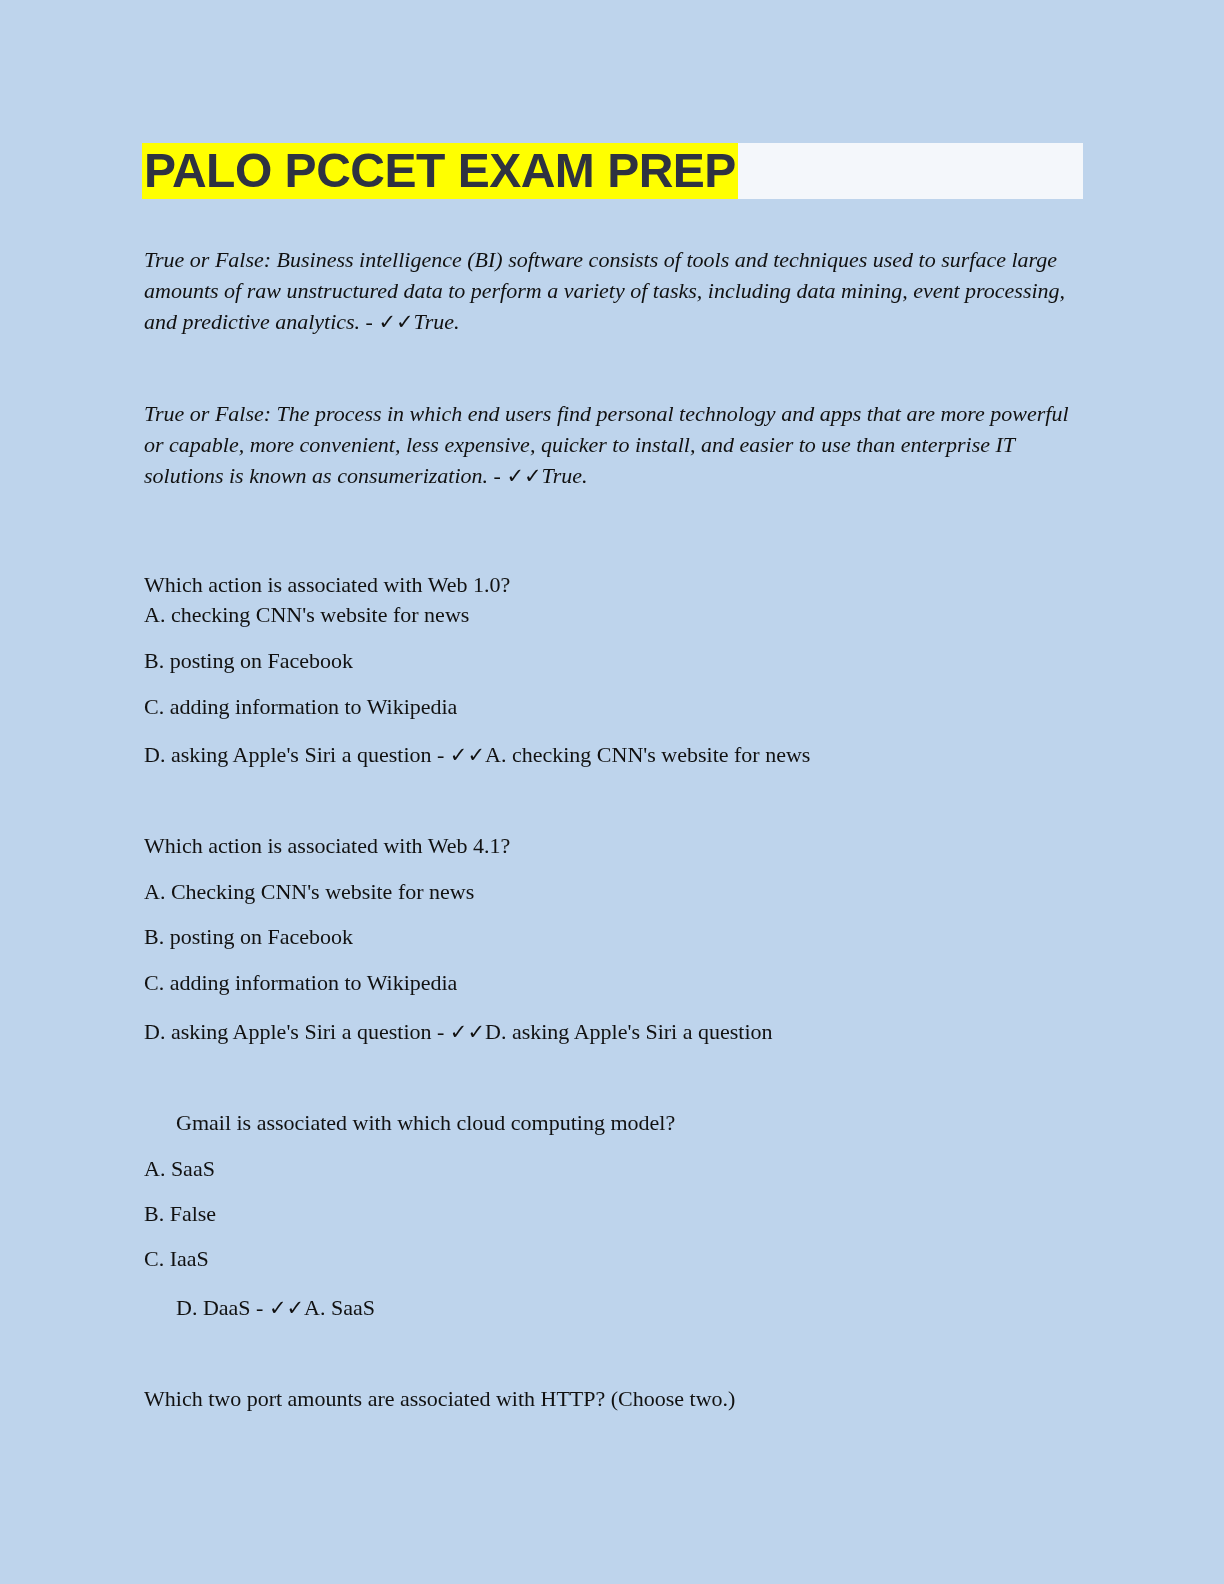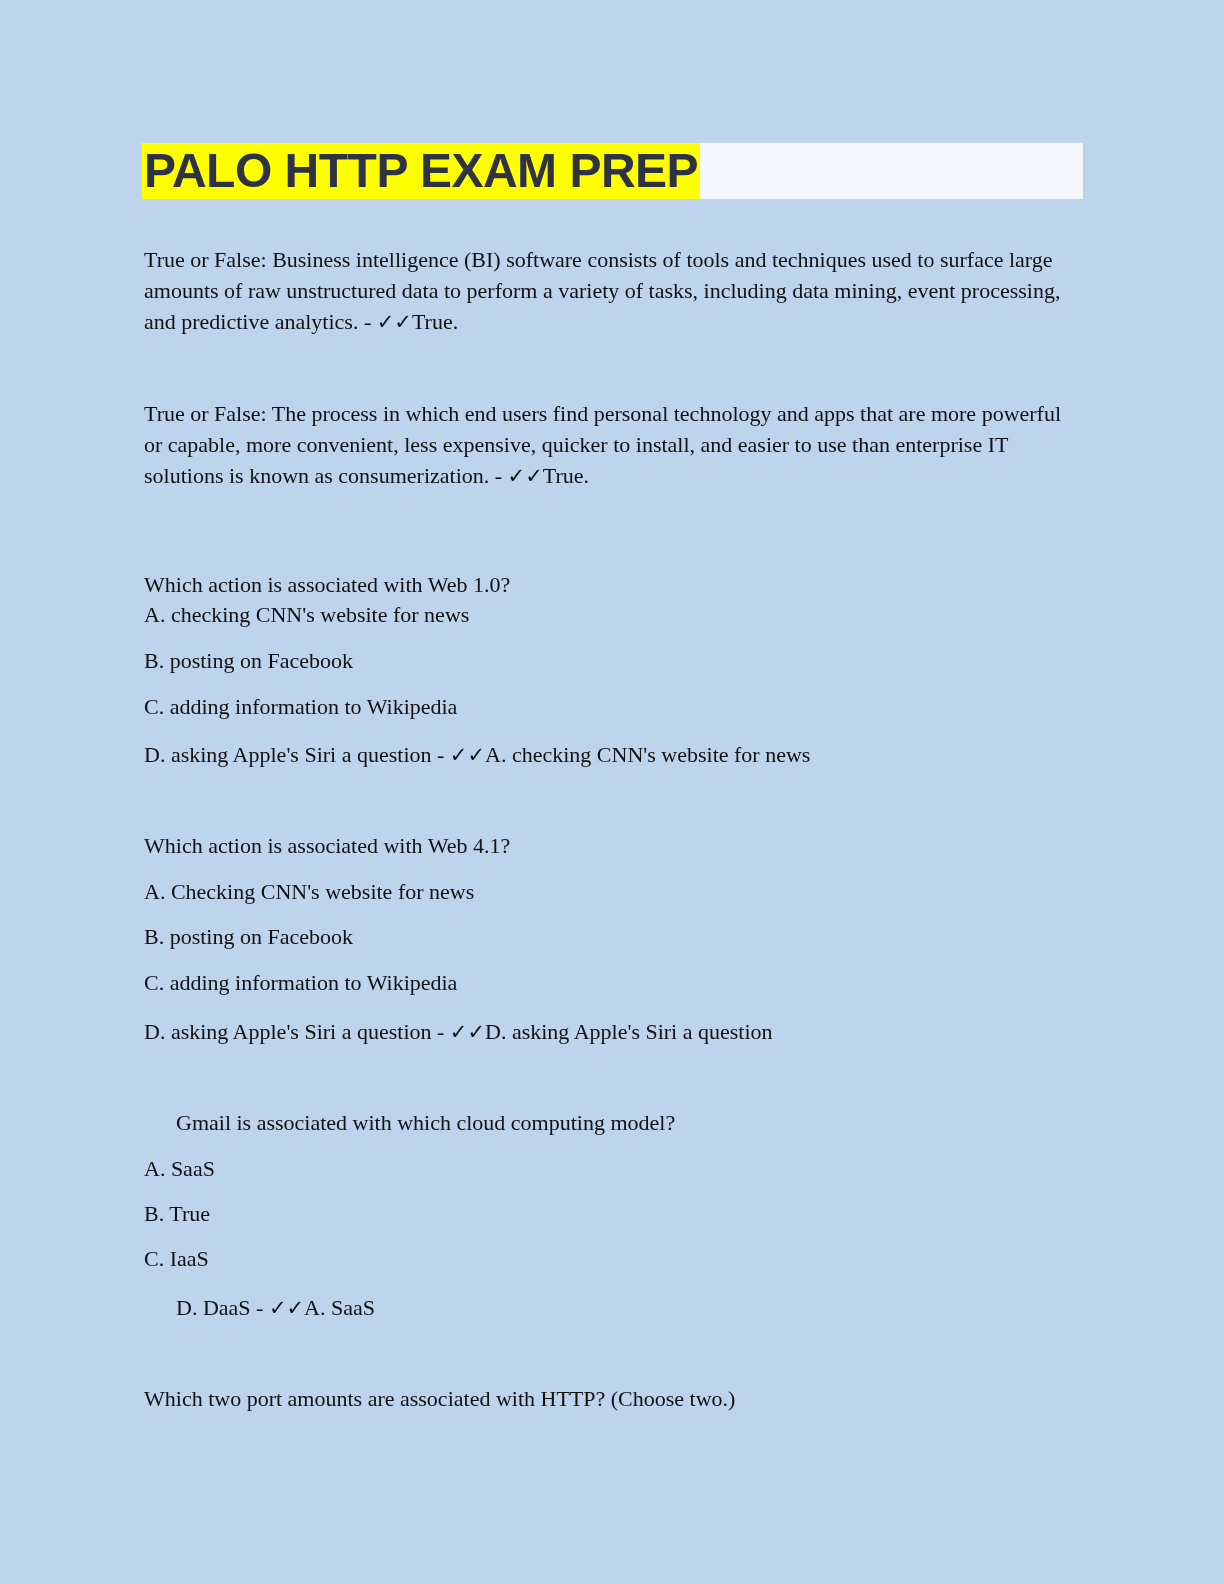--- a/index.html
+++ b/index.html
@@ -37,20 +37,21 @@
       color: #2e3241;
       letter-spacing: -0.5px;
       white-space: nowrap;
     }
     .block {
       position: absolute;
       left: 144px;
       width: 930px;
       font-size: 22px;
       line-height: 30px;
+      font-style: italic;
     }
     .para {
       margin: 0;
       line-height: 31px;
     }
     .line {
       position: absolute;
       left: 144px;
       font-size: 22px;
       line-height: 30px;
@@ -59,21 +60,21 @@
     .check {
       font-family: "DejaVu Sans", sans-serif;
       font-size: 21px;
       font-weight: bold;
     }
   </style>
 </head>
 <body>
 
 <div class="title-bar">
-  <div class="title-text">PALO HTTP EXAM PREP</div>
+  <div class="title-text">PALO PCCET EXAM PREP</div>
 </div>
 
 <div class="block" style="top:244px;">
   <p class="para">
     <span>True or False: Business intelligence (BI) software consists of tools and techniques used to surface large amounts of raw unstructured data to perform a variety of tasks, including data mining, event processing, and predictive analytics. - </span><span class="check">✓✓</span><span>True.</span>
   </p>
 </div>
 
 <div class="block" style="top:398px;">
   <p class="para">
@@ -92,19 +93,19 @@
 <div class="line" style="top:831px;">Which action is associated with Web 4.1?</div>
 <div class="line" style="top:877px;">A. Checking CNN's website for news</div>
 <div class="line" style="top:922px;">B. posting on Facebook</div>
 <div class="line" style="top:968px;">C. adding information to Wikipedia</div>
 <div class="line" style="top:1017px;">
   <span>D. asking Apple's Siri a question - </span><span class="check">✓✓</span><span>D. asking Apple's Siri a question</span>
 </div>
 
 <div class="line" style="top:1108px;margin-left:32px;">Gmail is associated with which cloud computing model?</div>
 <div class="line" style="top:1154px;">A. SaaS</div>
-<div class="line" style="top:1199px;">B. True</div>
+<div class="line" style="top:1199px;">B. False</div>
 <div class="line" style="top:1244px;text-align:center;">C. IaaS</div>
 <div class="line" style="top:1293px;margin-left:32px;">
   <span>D. DaaS - </span><span class="check">✓✓</span><span>A. SaaS</span>
 </div>
 
 <div class="line" style="top:1384px;">Which two port amounts are associated with HTTP? (Choose two.)</div>
 
 </body></html>

